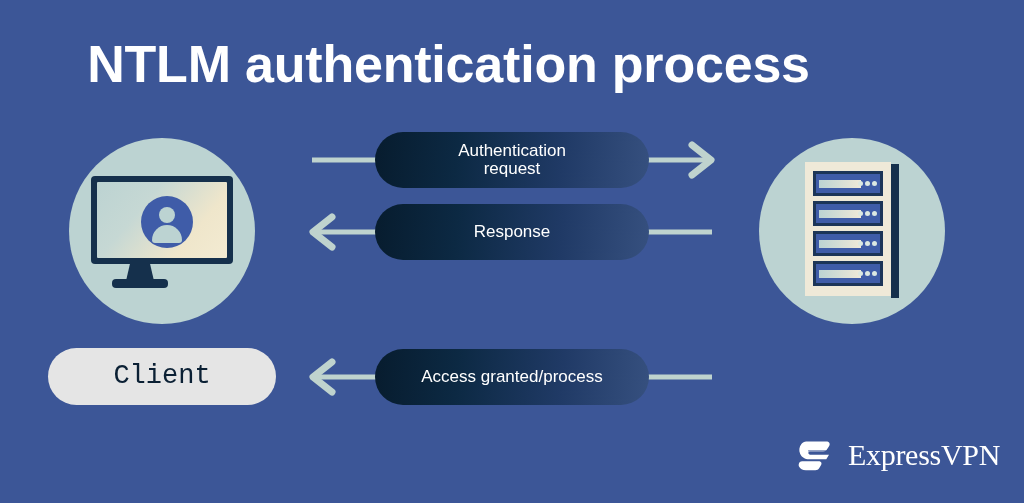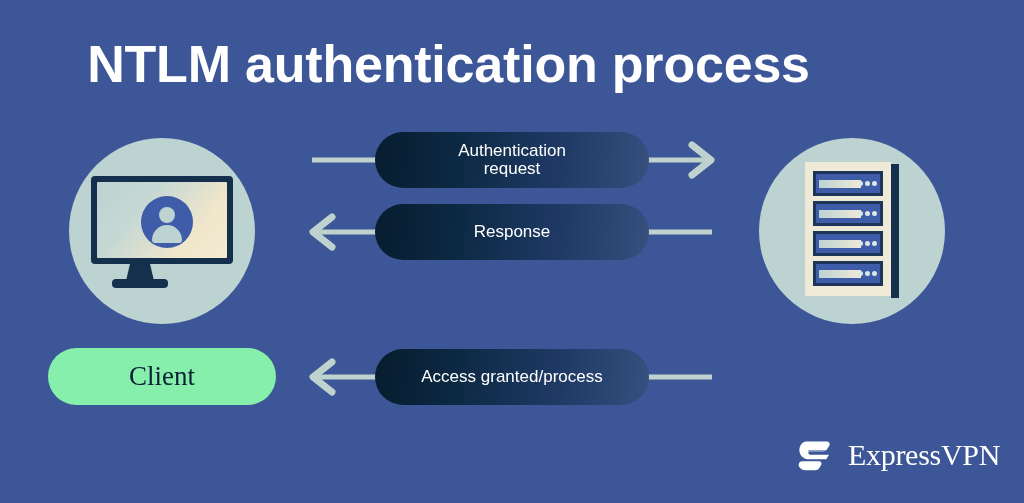--- a/index.html
+++ b/index.html
@@ -52,26 +52,26 @@
     border-radius: 50%;
     background: #BCD3D2;
   }
 
   .endpoint-label {
     position: relative;
     margin: 24px auto 0 auto;
     width: 228px;
     height: 57px;
     border-radius: 30px;
-    background: #86efac;
+    background: #e5e5e5;
     color: #0B2034;
     font-size: 27px;
     line-height: 57px;
     text-align: center;
-    font-family: Liberation Serif, serif;
+    font-family: Liberation Mono, monospace;
   }
 
   
   .monitor {
     position: absolute;
     left: 22px;
     top: 38px;
     width: 142px;
     height: 88px;
     background: #15304C;

